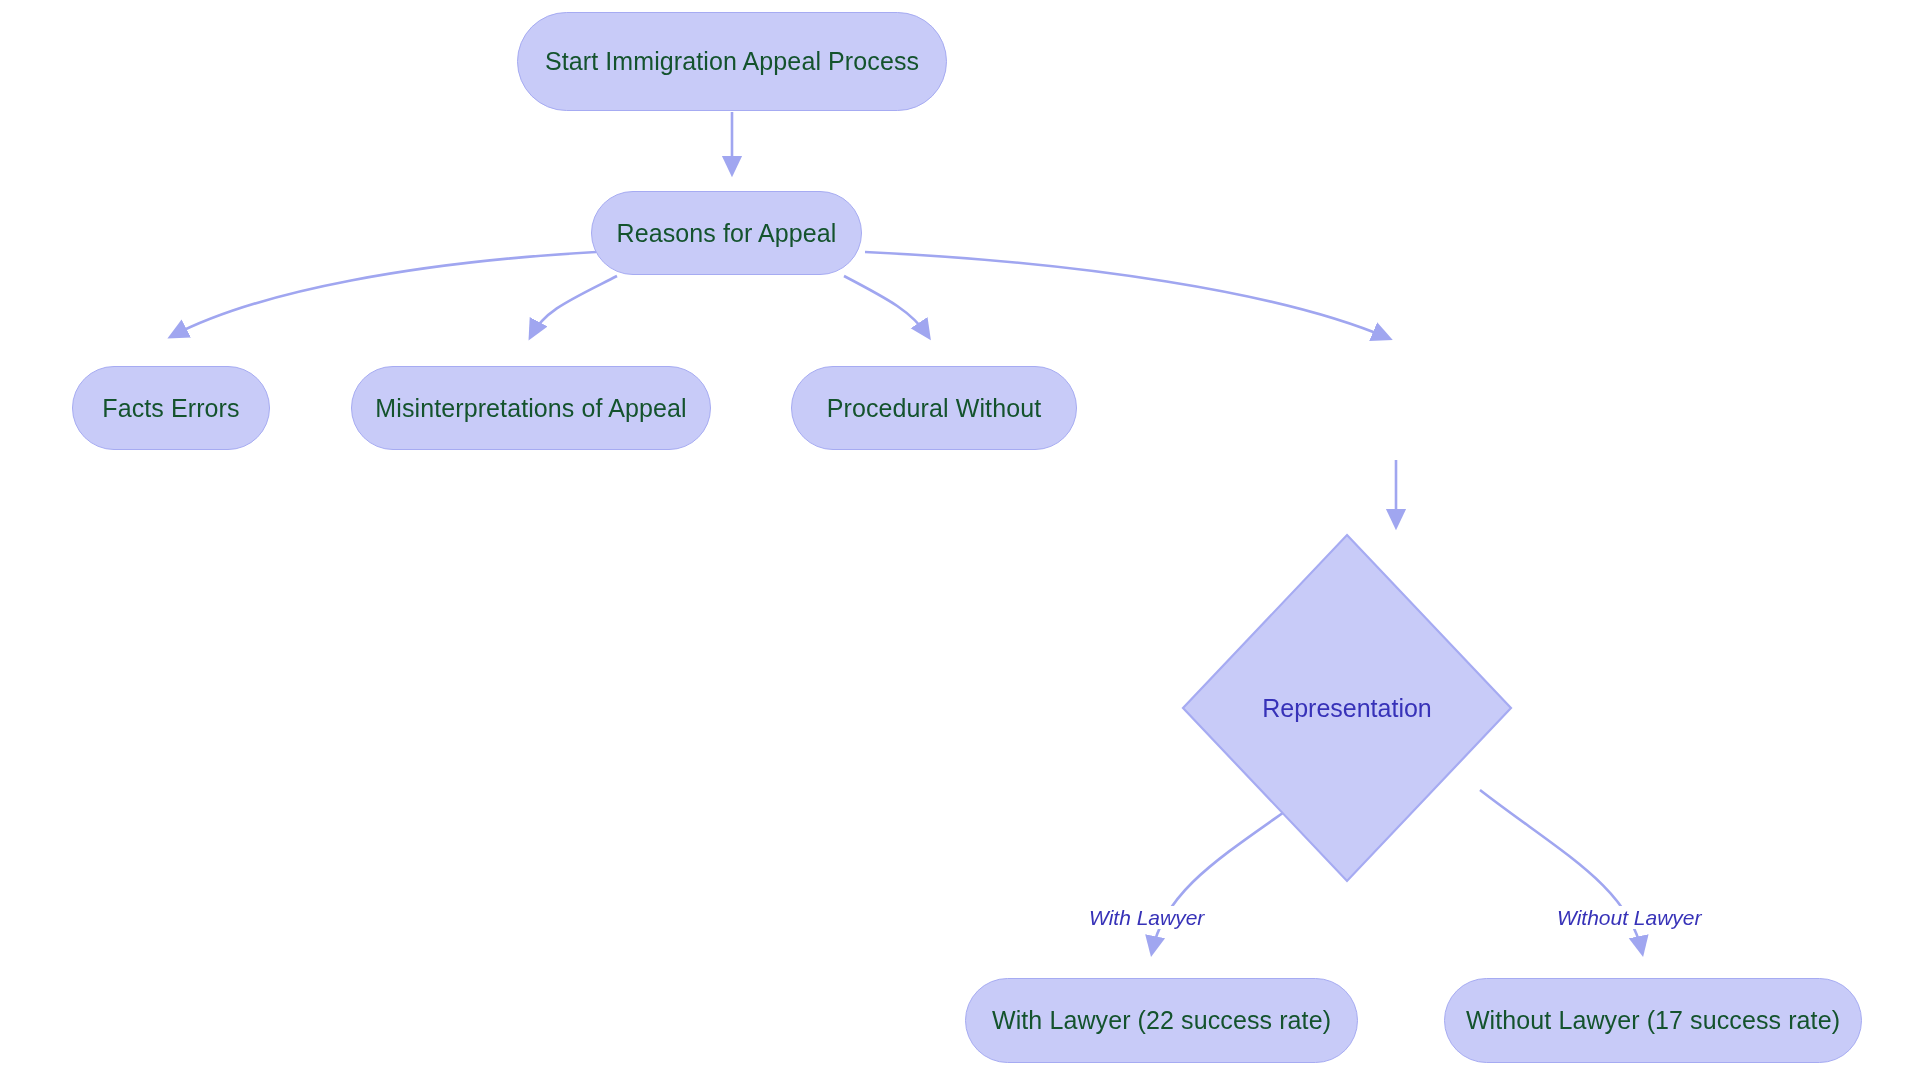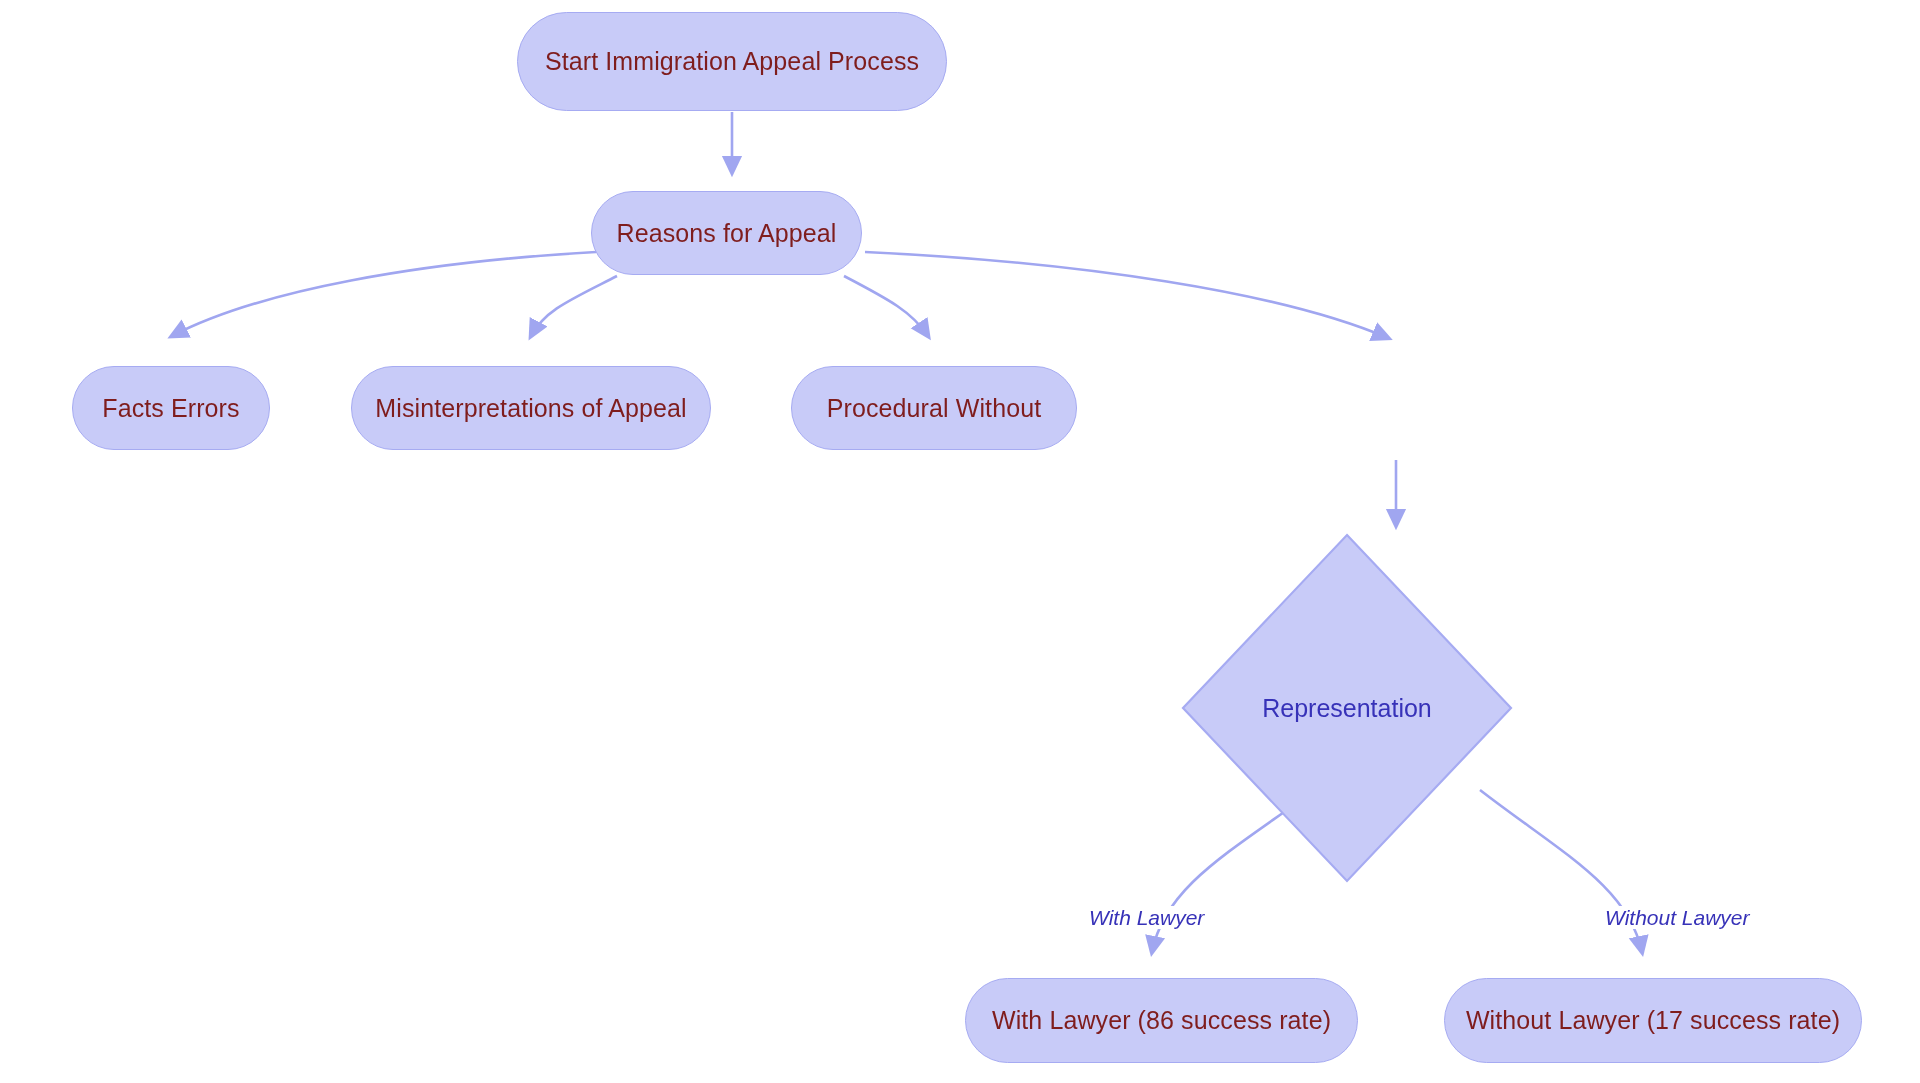--- a/index.html
+++ b/index.html
@@ -27,21 +27,21 @@
   }
   .node {
     position: absolute;
     box-sizing: border-box;
     display: flex;
     align-items: center;
     justify-content: center;
     background: #c8cbf8;
     border: 1.6px solid #a6abf2;
     border-radius: 60px;
-    color: #7f1d1d;
+    color: #14532d;
     font-size: 25px;
     line-height: 1;
     letter-spacing: 0.1px;
     white-space: nowrap;
     text-align: center;
   }
   .node .label {
     pointer-events: none;
   }
   .diamond-wrap {
@@ -130,24 +130,24 @@
 
 
   <div class="diamond-wrap" style="left:1181px; top:533px; width:332px; height:350px;">
     <svg class="diamond-shape" viewBox="0 0 332 350" preserveAspectRatio="none">
       <polygon points="166,2 330,175 166,348 2,175" fill="#c8cbf8" stroke="#a6abf2" stroke-width="2.2"></polygon>
     </svg>
     <div class="diamond-label">Representation</div>
   </div>
 
   <div class="node" style="left:965px; top:978px; width:393px; height:85px;">
-    <span class="label">With Lawyer (86 success rate)</span>
+    <span class="label">With Lawyer (22 success rate)</span>
   </div>
 
   <div class="node" style="left:1444px; top:978px; width:418px; height:85px;">
     <span class="label">Without Lawyer (17 success rate)</span>
   </div>
 
   <div class="edge-label" style="left:1086px; top:906px;">With Lawyer</div>
 
-  <div class="edge-label" style="left:1554px; top:906px;margin-left:48px;">Without Lawyer</div>
+  <div class="edge-label" style="left:1554px; top:906px;">Without Lawyer</div>
 
 </div>
 
 </body></html>

